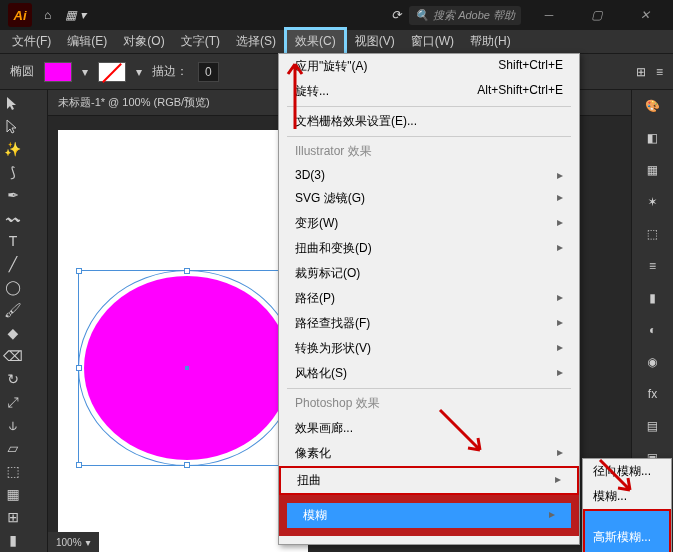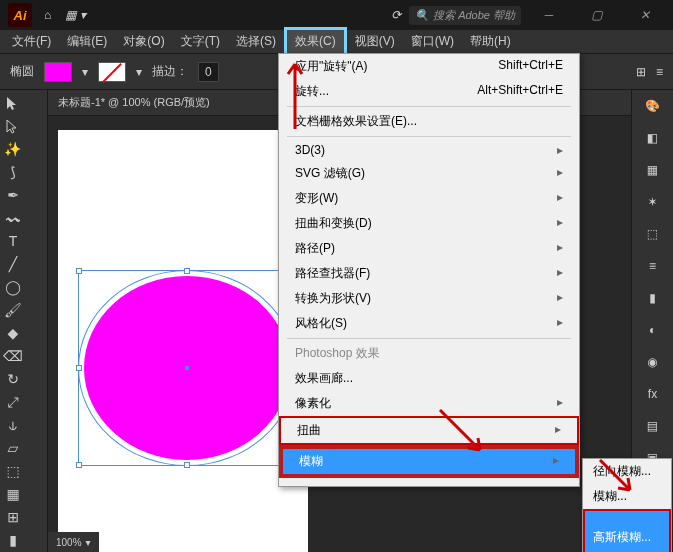--- a/index.html
+++ b/index.html
@@ -33,21 +33,21 @@
 .h-tl { top: -3px; left: -3px; } .h-tr { top: -3px; right: -3px; } .h-bl { bottom: -3px; left: -3px; } .h-br { bottom: -3px; right: -3px; }
 .h-tm { top: -3px; left: 50%; margin-left: -3px; } .h-bm { bottom: -3px; left: 50%; margin-left: -3px; }
 .h-ml { left: -3px; top: 50%; margin-top: -3px; } .h-mr { right: -3px; top: 50%; margin-top: -3px; }
 .ellipse { position: absolute; top: 146px; left: 26px; width: 206px; height: 184px; background: #ff00ff; border-radius: 50%; }
 .ellipse-outline { position: absolute; top: 140px; left: 20px; width: 218px; height: 196px; border: 1px solid #4a90d9; border-radius: 50%; }
 .center-dot { position: absolute; top: 236px; left: 127px; width: 4px; height: 4px; background: #4a90d9; }
 .right-panel { width: 42px; background: #323232; border-left: 1px solid #1a1a1a; }
 .panel-btn { width: 100%; height: 32px; display: flex; align-items: center; justify-content: center; color: #ccc; border-bottom: 0px solid #222; }
 .dropdown { position: absolute; top: 53px; left: 278px; width: 302px; background: #f0f0f0; border: 1px solid #999; box-shadow: 2px 2px 6px rgba(0,0,0,0.4); z-index: 100; color: #000; }
 .dd-item { padding: 4px 16px; display: flex; justify-content: space-between; font-size: 12px; cursor: pointer; }
-.dd-item.highlighted { background: #3399ff; color: #fff; border: 4px solid #b91c1c; }
+.dd-item.highlighted { background: #3399ff; color: #fff; border: 8px solid #b91c1c; }
 .dd-item.outlined { border: 2px solid #cc0000; }
 .dd-sep { height: 1px; background: #ccc; margin: 2px 8px; }
 .dd-header { padding: 4px 16px; color: #888; font-size: 12px; }
 .dd-arrow { color: #666; }
 .submenu { position: absolute; top: 458px; left: 582px; width: 90px; background: #f0f0f0; border: 1px solid #999; box-shadow: 2px 2px 6px rgba(0,0,0,0.4); z-index: 101; color: #000; }
 .sub-item { padding: 4px 10px; font-size: 12px; cursor: pointer; }
 .sub-item.highlighted { background: #3399ff; color: #fff; border: 2px solid #cc0000; padding: 18px 8px; }
 .red-arrow { position: absolute; pointer-events: none; z-index: 200; }
 .status-bar { position: absolute; bottom: 0; left: 48px; height: 20px; background: #323232; display: flex; align-items: center; padding: 0 8px; font-size: 10px; color: #ccc; }
 </style>
@@ -174,35 +174,39 @@
     </div>
   <div class="dd-item">
       <span>旋转...</span>
       <span>Alt+Shift+Ctrl+E</span>
     </div>
   <div class="dd-sep"></div>
   <div class="dd-item">
       <span>文档栅格效果设置(E)...</span>
     </div>
   <div class="dd-sep"></div>
+  <div class="dd-header">Illustrator 效果</div>
   <div class="dd-item">
       <span>3D(3)</span>
       <span class="dd-arrow">▸</span>
     </div>
   <div class="dd-item">
       <span>SVG 滤镜(G)</span>
       <span class="dd-arrow">▸</span>
     </div>
   <div class="dd-item">
       <span>变形(W)</span>
       <span class="dd-arrow">▸</span>
     </div>
   <div class="dd-item">
       <span>扭曲和变换(D)</span>
       <span class="dd-arrow">▸</span>
+    </div>
+  <div class="dd-item">
+      <span>裁剪标记(O)</span>
     </div>
   <div class="dd-item">
       <span>路径(P)</span>
       <span class="dd-arrow">▸</span>
     </div>
   <div class="dd-item">
       <span>路径查找器(F)</span>
       <span class="dd-arrow">▸</span>
     </div>
   <div class="dd-item">

